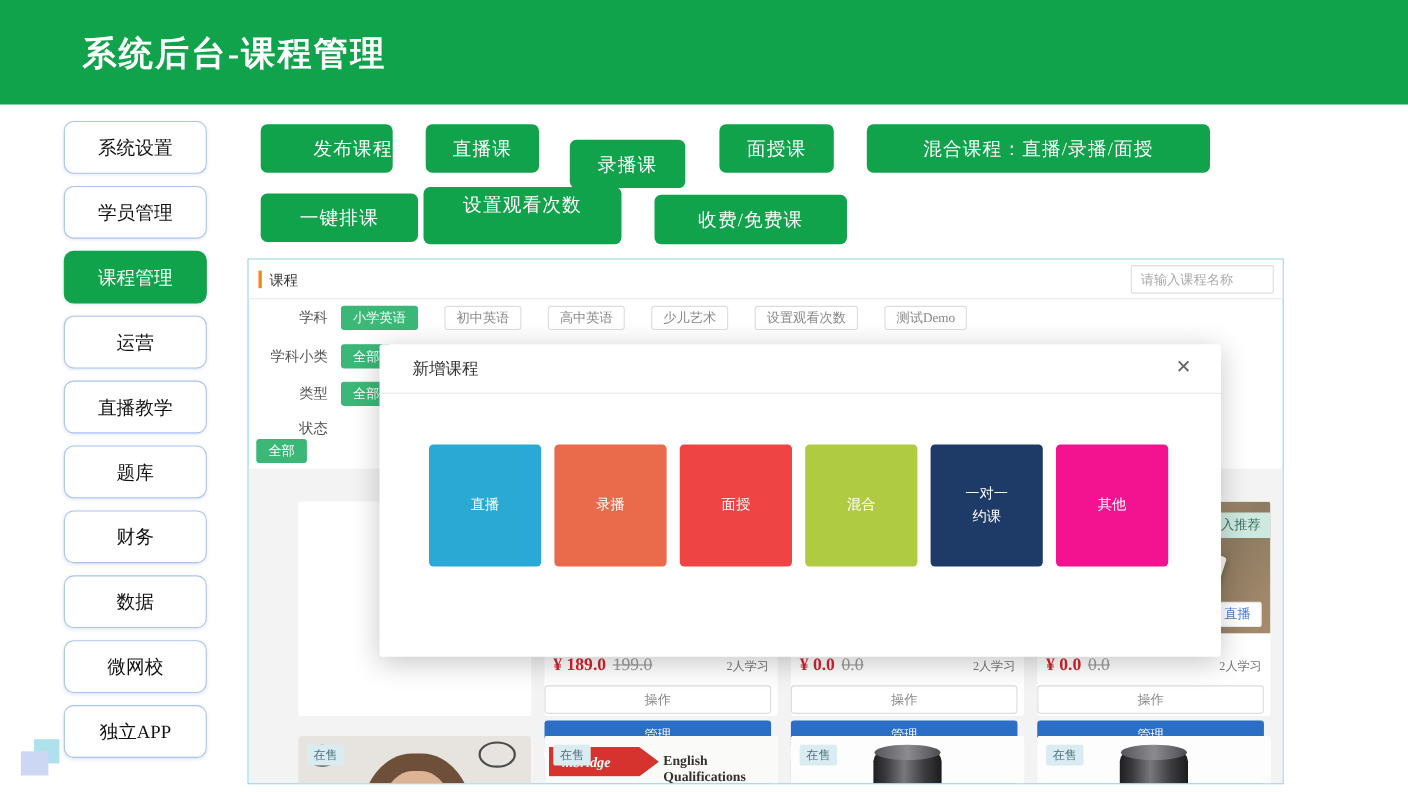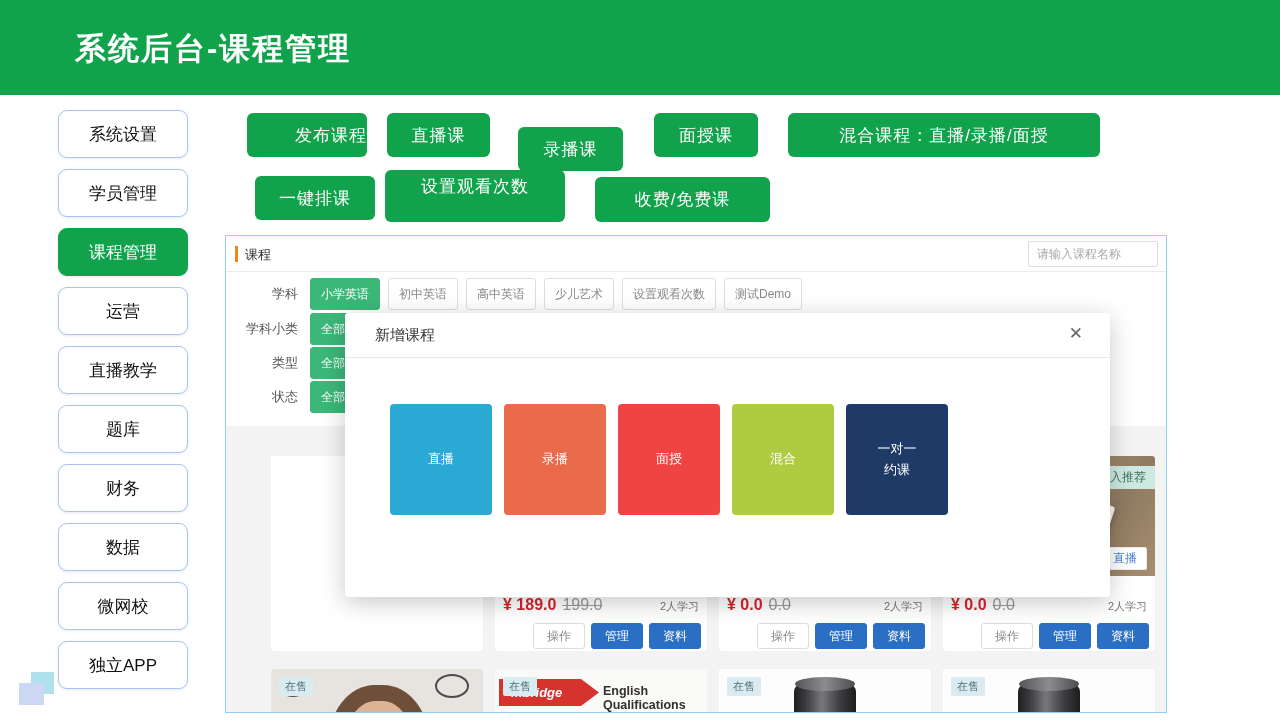--- a/index.html
+++ b/index.html
@@ -1,75 +1,75 @@
 <!DOCTYPE html>
 <html style="--brand-green: #11a34b; --chip-green: #3bb878; --action-blue: #2b6fc4; --price-red: #d5232e; --orange-accent: #f08519; --panel-border: #90d2ee; --sidebar-border: #aac4ee; --onsale-bg: #d8ecf1; --onsale-text: #4f6f7b;"><head>
 <meta charset="utf-8">
 <style>
   * { margin:0; padding:0; box-sizing:border-box; }
   html,body { background:#fff; }
   .stage {
     position:relative; width:1280px; height:720px; overflow:hidden;
-    background:#fff; font-family:Liberation Sans, sans-serif;
+    background:#fff; font-family:Liberation Serif, serif;
   }
   
   .header { position:absolute; left:0; top:0; width:1280px; height:95px;
     background:var(--brand-green,#11a34b); }
   .header-title { position:absolute; left:75px; top:28px; font-size:31px;
     font-weight:700; color:#fff; letter-spacing:2px; }
   
   .sidebar { position:absolute; left:58px; top:110px; width:130px;
     display:flex; flex-direction:column; gap:11px; }
   .side-item { height:48px; background:#fff; border:1px solid var(--sidebar-border,#aac4ee);
     border-radius:9px; display:flex; align-items:center; justify-content:center;
     font-size:17px; color:#111; cursor:pointer; box-shadow:0 1px 3px rgba(150,170,220,.25); }
   .side-item.active { background:var(--brand-green,#11a34b); border-color:var(--brand-green,#11a34b); color:#fff; }
   
   .qa { position:absolute; background:var(--brand-green,#11a34b); color:#fff; border:none;
     border-radius:6px; font-size:17px; display:flex; align-items:center; justify-content:center;
     cursor:pointer; font-family:inherit; letter-spacing:1px; }
-  #qa1 { left:247px; top:113px; width:120px; height:44px;padding-left:48px; }
+  #qa1 { left:237px; top:113px; width:120px; height:44px;padding-left:48px; }
   #qa2 { left:387px; top:113px; width:103px; height:44px; }
   #qa3 { left:518px; top:127px; width:105px; height:44px; }
   #qa4 { left:654px; top:113px; width:104px; height:44px; }
   #qa5 { left:788px; top:113px; width:312px; height:44px; }
-  #qb1 { left:255px; top:176px; width:120px; height:44px; }
+  #qb1 { left:237px; top:176px; width:143px; height:44px; }
   #qb2 { left:385px; top:170px; width:180px; height:52px; align-items:flex-start; padding-top:5px; }
   #qb3 { left:595px; top:177px; width:175px; height:45px; }
   
   .panel { position:absolute; left:225px; top:235px; width:942px; height:478px;
     background:#fff; border:1px solid var(--panel-border,#90d2ee); overflow:hidden; }
   .panel-header { position:relative; height:36px; border-bottom:1px solid #ebebeb; background:#fff; }
   .accent-bar { position:absolute; left:9px; top:10px; width:3px; height:16px;
     background:var(--orange-accent,#f08519); }
   .panel-title { position:absolute; left:19px; top:10px; font-size:13px; color:#333; }
   .search-input { position:absolute; right:8px; top:5px; width:130px; height:26px;
     border:1px solid #ddd; border-radius:2px; font-size:12px; padding:0 8px;
     font-family:inherit; color:#4d7c0f; outline:none; }
   .search-input::placeholder { color:#a9a9a9; }
   .filter-row { position:absolute; display:flex; align-items:center; }
-  #fr1 { top:42px; left:0; } #fr2 { top:77px; left:0; } #fr3 { top:111px; left:0; } #fr4 { top:145px; left:0; }
+  #fr1 { top:42px; left:0; } #fr2 { top:77px; left:0; } #fr3 { top:111px; left:0; } #fr4 { top:145px; left:0;flex-direction:column; }
   .f-label { width:72px; text-align:right; margin-right:12px; font-size:13px; color:#555; }
-  .chip { height:32px; padding:0 10px; display:flex; align-items:center; border:1px solid #ddd;
-    border-radius:3px; background:#fff; color:#888; font-size:12px; margin-right:8px; cursor:pointer; }
+  .chip { height:22px; padding:0 10px; display:flex; align-items:center; border:1px solid #ddd;
+    border-radius:3px; background:#fff; color:#888; font-size:12px; margin-right:24px; cursor:pointer; }
   .chip.active { background:var(--chip-green,#3bb878); border-color:var(--chip-green,#3bb878); color:#fff; }
   
   .grid { position:absolute; left:0; top:190px; width:940px; height:286px; background:#f3f3f4; overflow:hidden; }
   .card { position:absolute; background:#fff; border-radius:3px; }
   .row1 { top:30px; width:212px; height:195px; }
   .row2 { top:243px; width:212px; height:120px; }
   .col1 { left:45px; } .col2 { left:269px; } .col3 { left:493px; } .col4 { left:717px; }
   .img-area { position:relative; height:120px; border-radius:3px 3px 0 0; overflow:hidden; background:#fff; }
   .cut-line { height:5px; width:60px; background:#ececec; border-radius:2px; margin:7px 0 0 9px; }
   .cut-line.long { width:120px; }
   .price-row { display:flex; align-items:baseline; padding:0 8px; margin-top:8px; }
   .price { color:var(--price-red,#d5232e); font-size:16px; font-weight:700; }
   .orig { color:#9a9a9a; font-size:16px; text-decoration:line-through; margin-left:6px; }
   .learners { margin-left:auto; font-size:11px; color:#777; }
-  .btn-row { display:flex; justify-content:flex-end; gap:6px; padding:9px 6px 0 0; }
+  .btn-row { display:flex; justify-content:flex-end; gap:6px; padding:9px 6px 0 0;flex-direction:column; }
   .btn { height:26px; font-size:12px; border-radius:3px; padding:0 13px; cursor:pointer; font-family:inherit; }
   .btn-plain { background:#fff; border:1px solid #dcdcdc; color:#8a8a8a; }
   .btn-blue { background:var(--action-blue,#2b6fc4); border:1px solid var(--action-blue,#2b6fc4); color:#fff; }
   
   .photo-desk { position:absolute; inset:0;
     background:linear-gradient(125deg,#9c8466 0%,#b59a7c 35%,#8e7a60 70%,#a68d6f 100%); }
   .notebook { position:absolute; left:30%; top:28%; width:45%; height:85%;
     background:#f6f4ef; transform:rotate(18deg); border-radius:3px; box-shadow:0 2px 6px rgba(0,0,0,.3); }
   .pen { position:absolute; left:52%; top:20%; width:6px; height:80%;
     background:#23201d; transform:rotate(24deg); border-radius:3px; }
@@ -290,19 +290,22 @@
       <div class="type-card" style="background: #ef4444;">
         <span>面授</span>
       </div>
       <div class="type-card" style="background: rgb(175, 203, 66);">
         <span>混合</span>
       </div>
       <div class="type-card" style="background: rgb(30, 58, 102);">
         <span>一对一
 约课</span>
       </div>
+      <div class="type-card" style="background: rgb(243, 18, 143);">
+        <span>其他</span>
+      </div>
     </div>
   </div>
 
   <div class="decor-a"></div>
   <div class="decor-b"></div>
 
 </div>
 
 </body></html>

